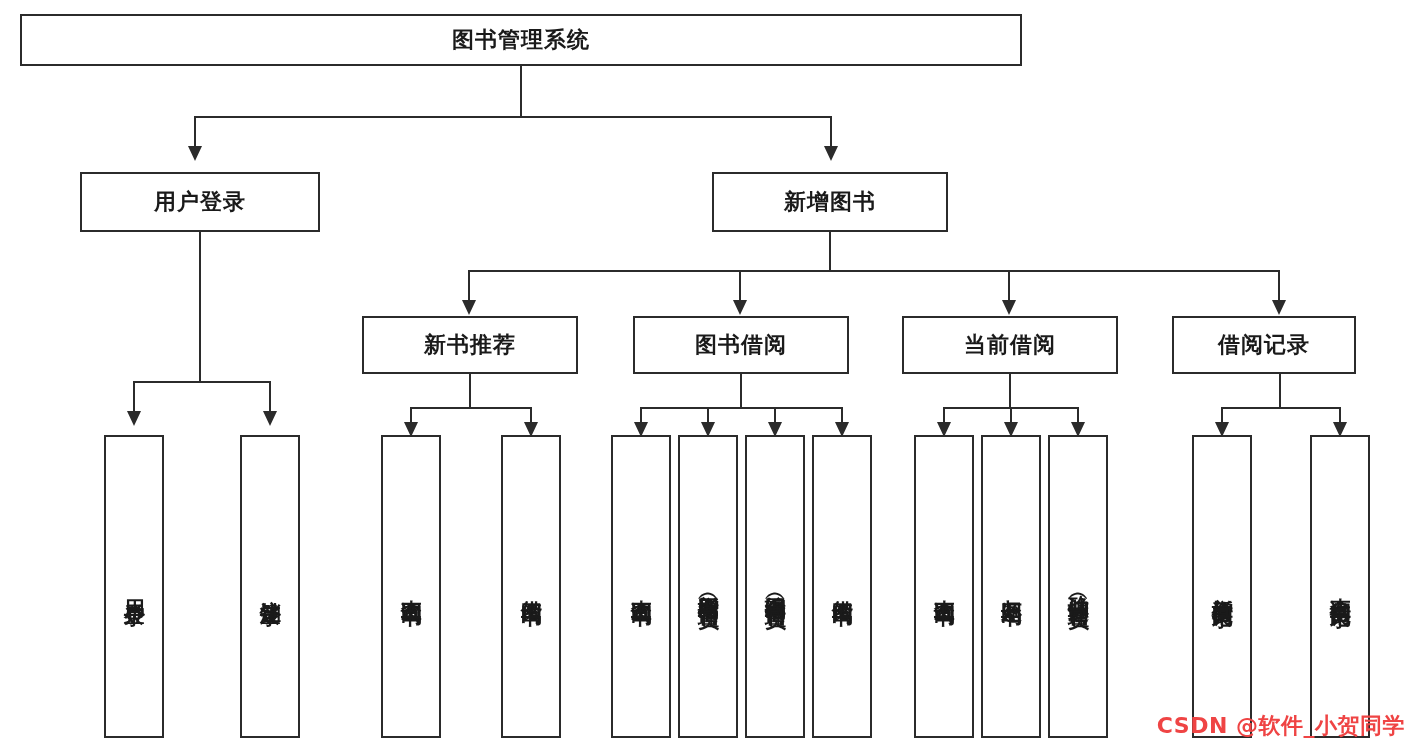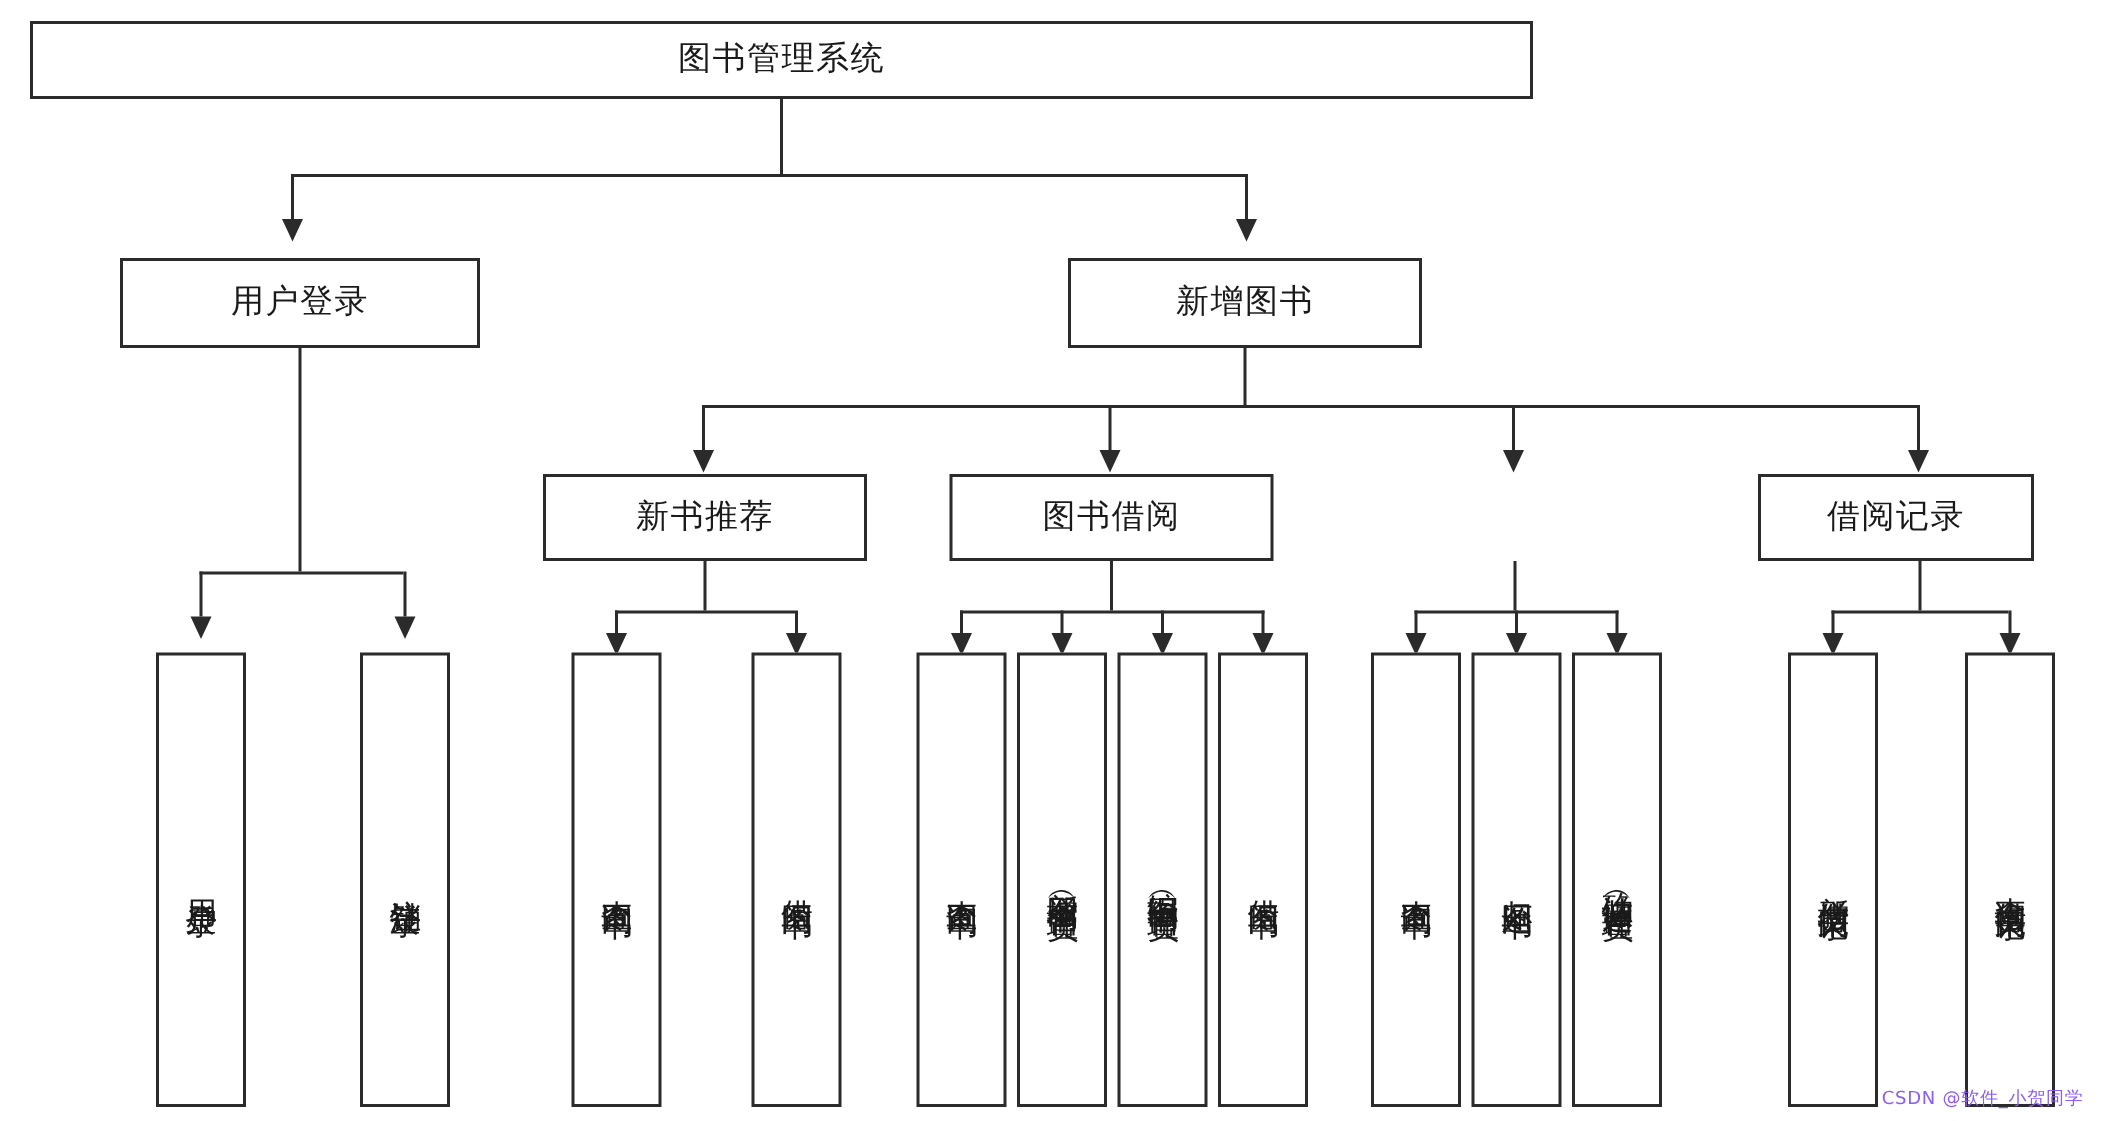--- a/index.html
+++ b/index.html
@@ -9,20 +9,21 @@
   }
   body {
     font-family: "DejaVu Sans", "Liberation Sans", sans-serif;
   }
   #canvas {
     position: relative;
     width: 1405px;
     height: 747px;
     background: #ffffff;
     overflow: hidden;
+    font-weight: bold;
   }
   .node {
     position: absolute;
     box-sizing: border-box;
     border: 2px solid #2b2b2b;
     background: #ffffff;
     display: flex;
     align-items: center;
     justify-content: center;
     color: #1a1a1a;
@@ -53,24 +54,24 @@
   .arrow {
     position: absolute;
     width: 0;
     height: 0;
     border-left: 7px solid transparent;
     border-right: 7px solid transparent;
     border-top: 15px solid #2b2b2b;
   }
   #watermark {
     position: absolute;
-    right: 16px;
+    right: 0;
     bottom: 6px;
-    font-size: 12px;
-    color: #8b5cf6;
+    font-size: 22px;
+    color: #ef4444;
     letter-spacing: 0.5px;
     white-space: nowrap;
   }
 </style>
 </head>
 <body>
 
 <div id="canvas">
 
   <div class="node horiz" style="left:20px; top:14px; width:1002px; height:52px;">
@@ -113,20 +114,23 @@
   <div class="arrow" style="left:1002px; top:300px;"></div>
 
   <div class="edge v" style="left:1278px; top:270px; width:2px; height:30px;"></div>
   <div class="arrow" style="left:1272px; top:300px;"></div>
 
   <div class="node horiz" style="left:633px; top:316px; width:216px; height:58px;">
     <span>图书借阅</span>
   </div>
   <div class="node horiz" style="left:362px; top:316px; width:216px; height:58px;">
     <span>新书推荐</span>
+  </div>
+  <div class="node horiz" style="left:902px; top:316px; width:216px; height:58px;">
+    <span>当前借阅</span>
   </div>
   <div class="node horiz" style="left:1172px; top:316px; width:184px; height:58px;text-align:center;">
     <span>借阅记录</span>
   </div>
 
   <div class="edge v" style="left:469px; top:374px; width:2px; height:33px;"></div>
   <div class="edge h" style="left:410px; top:407px; width:120px; height:2px;"></div>
   <div class="edge v" style="left:410px; top:407px; width:2px; height:20px;"></div>
   <div class="arrow" style="left:404px; top:422px;"></div>
   <div class="edge v" style="left:530px; top:407px; width:2px; height:20px;"></div>

